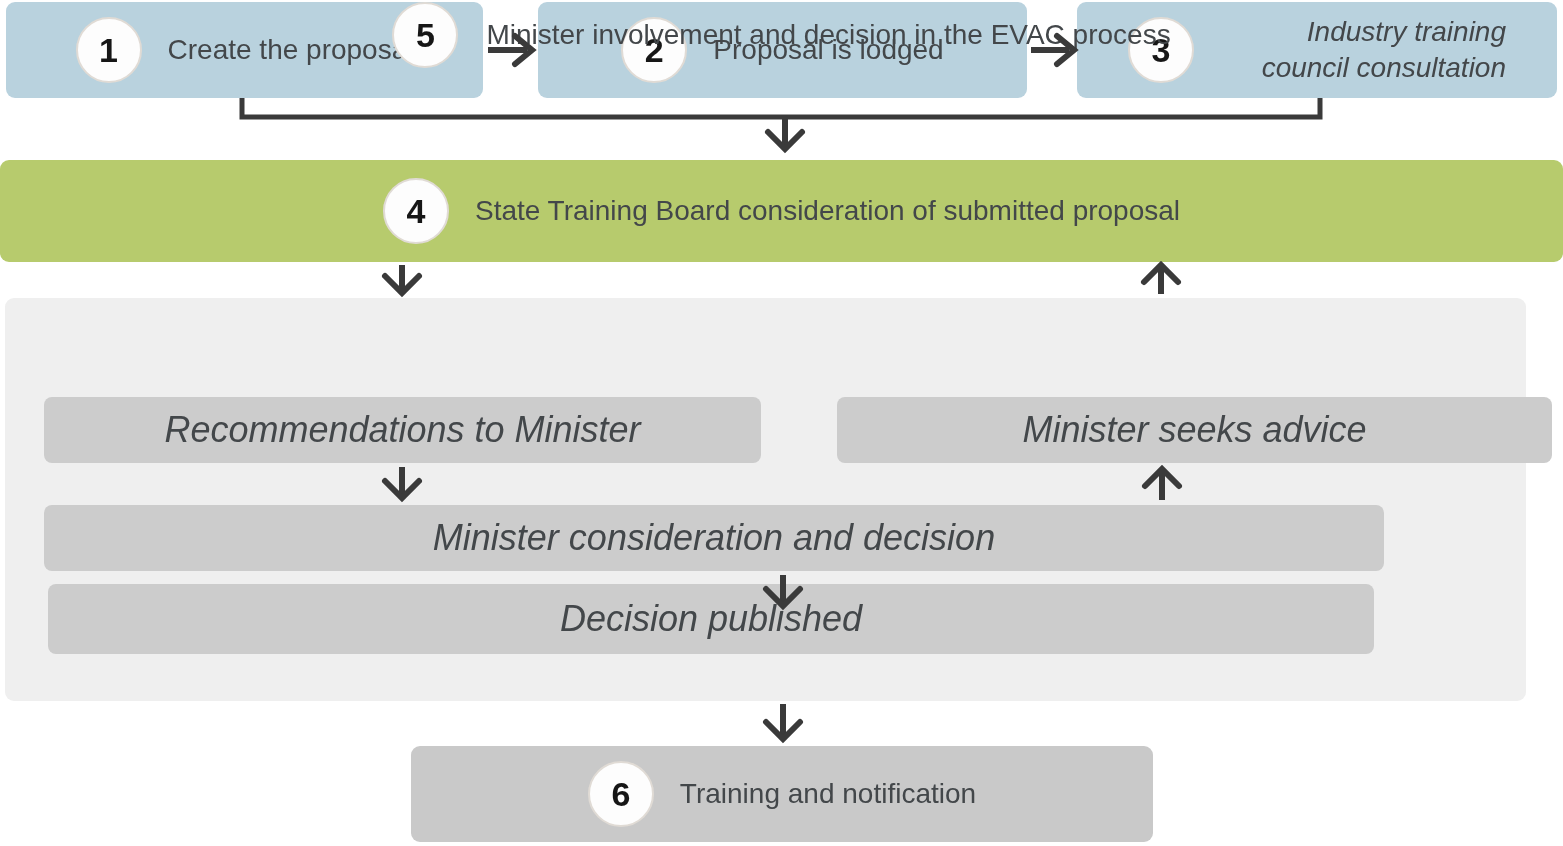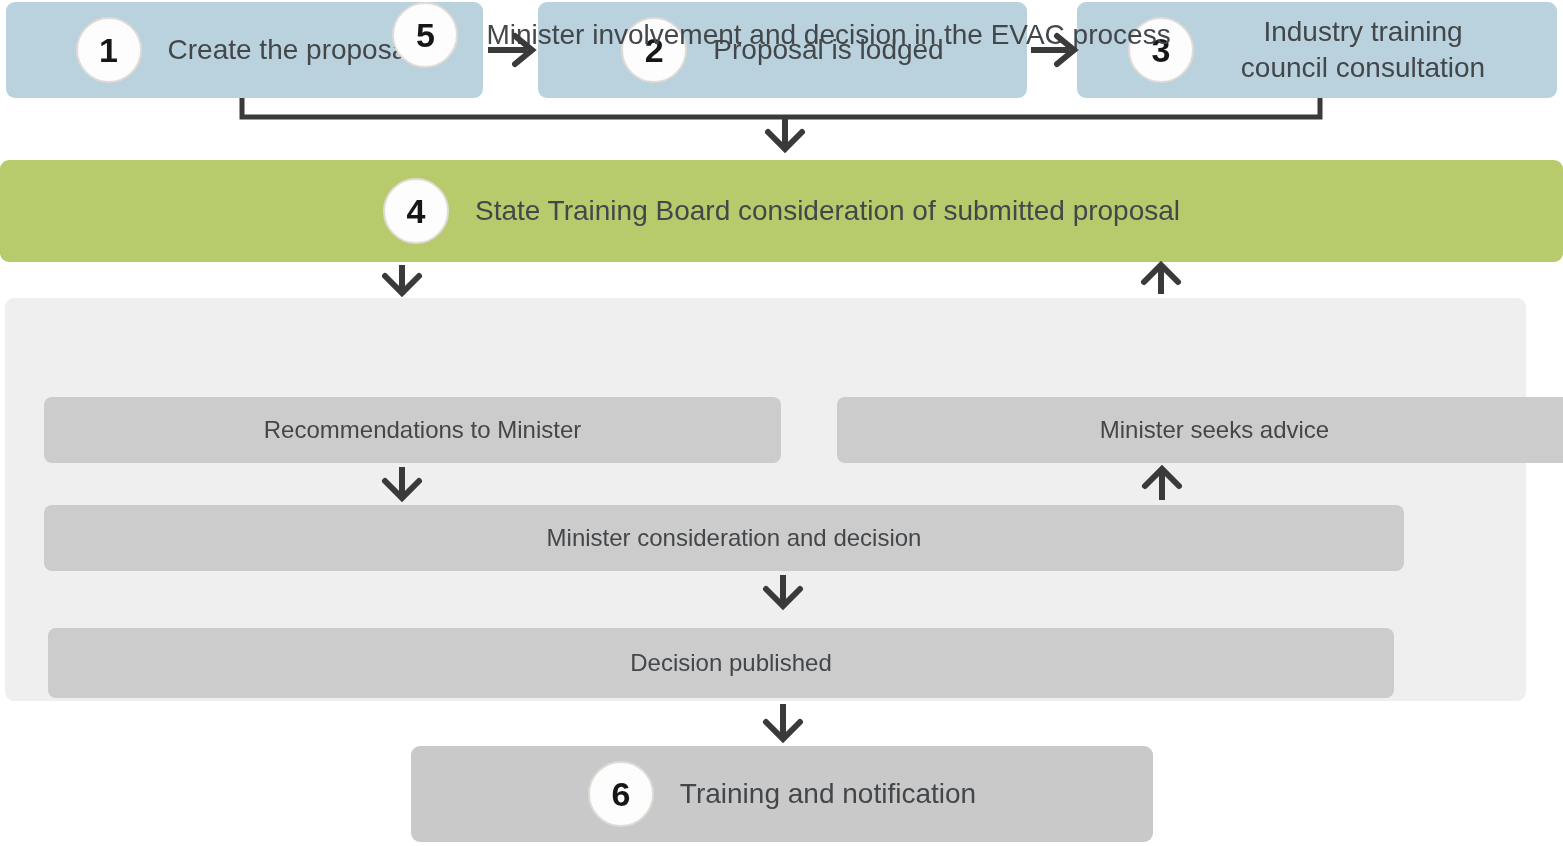--- a/index.html
+++ b/index.html
@@ -15,32 +15,32 @@
   }
   .blue  { background:var(--blue,#b9d2de); }
   .green { background:var(--green,#b7cb6d); }
   .gray-final { background:var(--final-gray,#c9c9c9); }
   .section {
     position:absolute; background:var(--section-bg,#efefef); border-radius:9px;
   }
   .subbox {
     position:absolute; background:var(--sub-gray,#cccccc); border-radius:8px;
     display:flex; align-items:center; justify-content:center;
-    font-size:24px; color:var(--text,#43474a);padding-left:20px;
+    font-size:36px; font-style:italic; color:var(--text,#43474a);
   }
   .circle {
     width:66px; height:66px; border-radius:50%;
     background:var(--circle-fill,#fdfdfd);
     border:2px solid var(--circle-border,#e0dbd5);
     display:flex; align-items:center; justify-content:center;
     font-size:34px; font-weight:700; color:#161616;
     flex:0 0 auto; box-sizing:border-box;
   }
   .label { font-size:28px; color:var(--text,#43474a); line-height:1.3; }
-  .label.wrap2 { width:286px; text-align:center; }
+  .label.wrap2 { width:286px; text-align:right;font-style:italic; }
   .heading-row {
     position:absolute; left:0; top:313; width:1563px; height:70px;
     display:flex; align-items:center; justify-content:center; gap:28px;
   }
   svg.connectors {
     position:absolute; left:0; top:0; width:1563px; height:846px;
     pointer-events:none;
   }
   svg.connectors * { stroke:var(--arrow,#3a3a3a); fill:none; }
   .shaft  { stroke-width:6; stroke-linecap:butt; }
@@ -78,21 +78,21 @@
     <div class="circle">5</div>
     <div class="label">Minister involvement and decision in the EVAC process</div>
   </div>
 
   <div class="subbox" style="left:44px; top:397px; width:717px; height:66px;">Recommendations to Minister</div>
 
   <div class="subbox" style="left:805px; top:397px; width:715px; height:66px;margin-left:32px;">Minister seeks advice</div>
 
   <div class="subbox" style="left:44px; top:505px; width:1340px; height:66px;">Minister consideration and decision</div>
 
-  <div class="subbox" style="left:48px; top:628px; width:1326px; height:70px;">Decision published</div>
+  <div class="subbox" style="left:48px; top:584px; width:1326px; height:70px;">Decision published</div>
 
   <div class="box gray-final" style="left:411px; top:746px; width:742px; height:96px;">
     <div class="circle">6</div>
     <div class="label">Training and notification</div>
   </div>
 
   <svg class="connectors" viewBox="0 0 1563 846" xmlns="http://www.w3.org/2000/svg">
 
     <g>
       <path class="shaft" d="M488,50 L527,50"></path>

